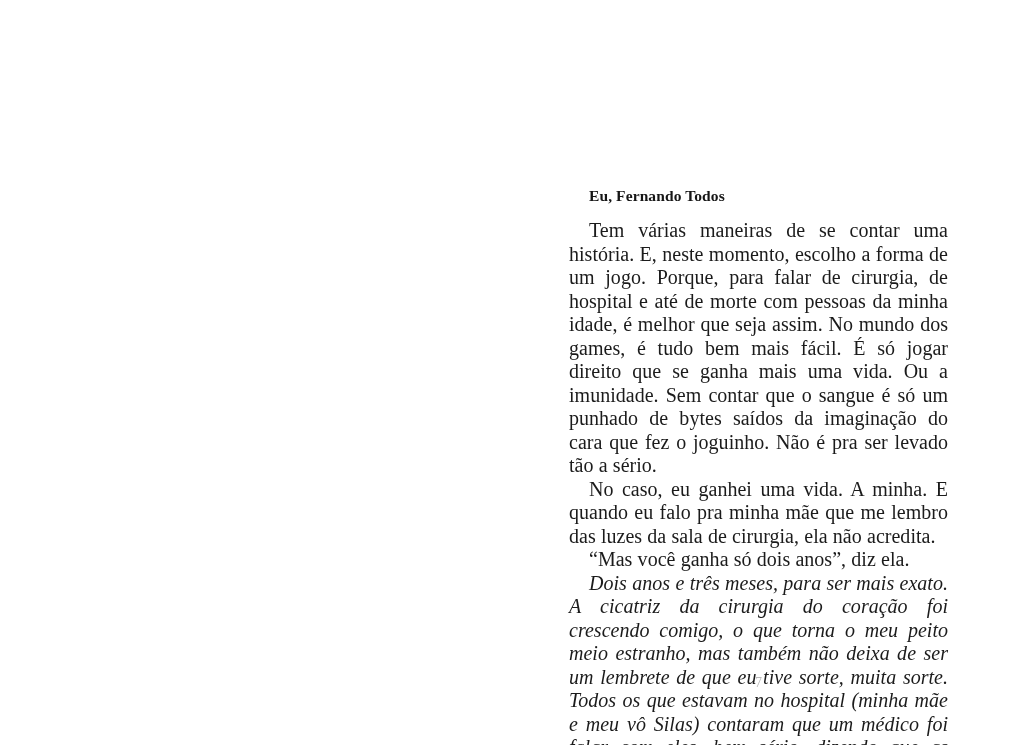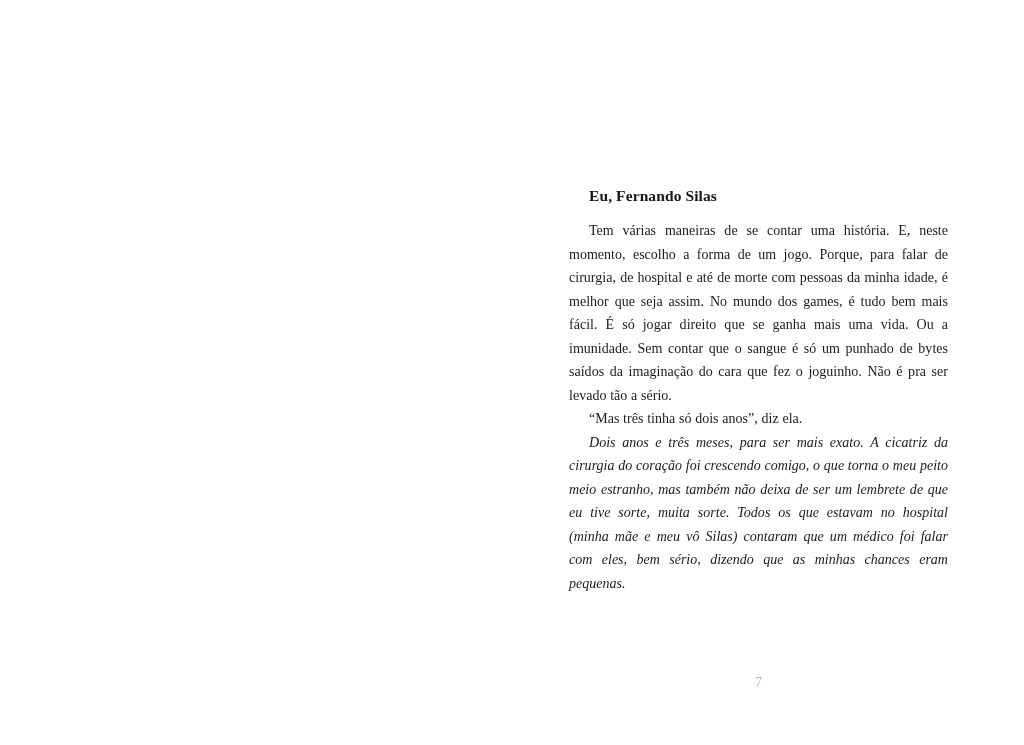--- a/index.html
+++ b/index.html
@@ -51,21 +51,21 @@
     font-weight: bold;
     line-height: 20px;
     color: #161616;
     letter-spacing: 0.1px;
   }
 
   .body-paragraph {
     margin: 0;
     text-indent: 20px;
     text-align: justify;
-    font-size: 14px;
+    font-size: 20px;
     line-height: 23.5px;
     color: #1b1b1b;
     
     letter-spacing: 0.02px;
     word-spacing: 0.2px;
     -webkit-font-smoothing: antialiased;
   }
 
   
   .body-paragraph.justify-last {
@@ -89,26 +89,27 @@
 <body>
 
 <div class="page">
 
   <div class="page-verso"></div>
 
   <div class="page-recto">
 
     <div class="text-block">
 
-      <h1 class="chapter-title">Eu, Fernando Silas</h1>
+      <h1 class="chapter-title">Eu, Fernando Todos</h1>
 
       <p class="body-paragraph">Tem várias maneiras de se contar uma história. E, neste momento, escolho a forma de um jogo. Porque, para falar de cirurgia, de hospital e até de morte com pessoas da minha idade, é melhor que seja assim. No mundo dos games, é tudo bem mais fácil. É só jogar direito que se ganha mais uma vida. Ou a imunidade. Sem contar que o sangue é só um punhado de bytes saídos da imaginação do cara que fez o joguinho. Não é pra ser levado tão a sério.</p>
 
+      <p class="body-paragraph">No caso, eu ganhei uma vida. A minha. E quando eu falo pra minha mãe que me lembro das luzes da sala de cirurgia, ela não acredita.</p>
 
-      <p class="body-paragraph">“Mas três tinha só dois anos”, diz ela.</p>
+      <p class="body-paragraph">“Mas você ganha só dois anos”, diz ela.</p>
 
       <p class="body-paragraph justify-last">Dois anos e  três meses, para ser mais exato. A cicatriz da cirurgia do coração foi crescendo comigo, o que torna o meu peito meio estranho, mas também não deixa de ser um lembrete de que eu tive sorte, muita sorte. Todos os que estavam no hospital (minha mãe e meu vô Silas) contaram que um médico foi falar com eles, bem sério, dizendo que as minhas chances eram pequenas.</p>
 
     </div>
 
     <div class="page-number">7</div>
 
   </div>
 
 </div>

